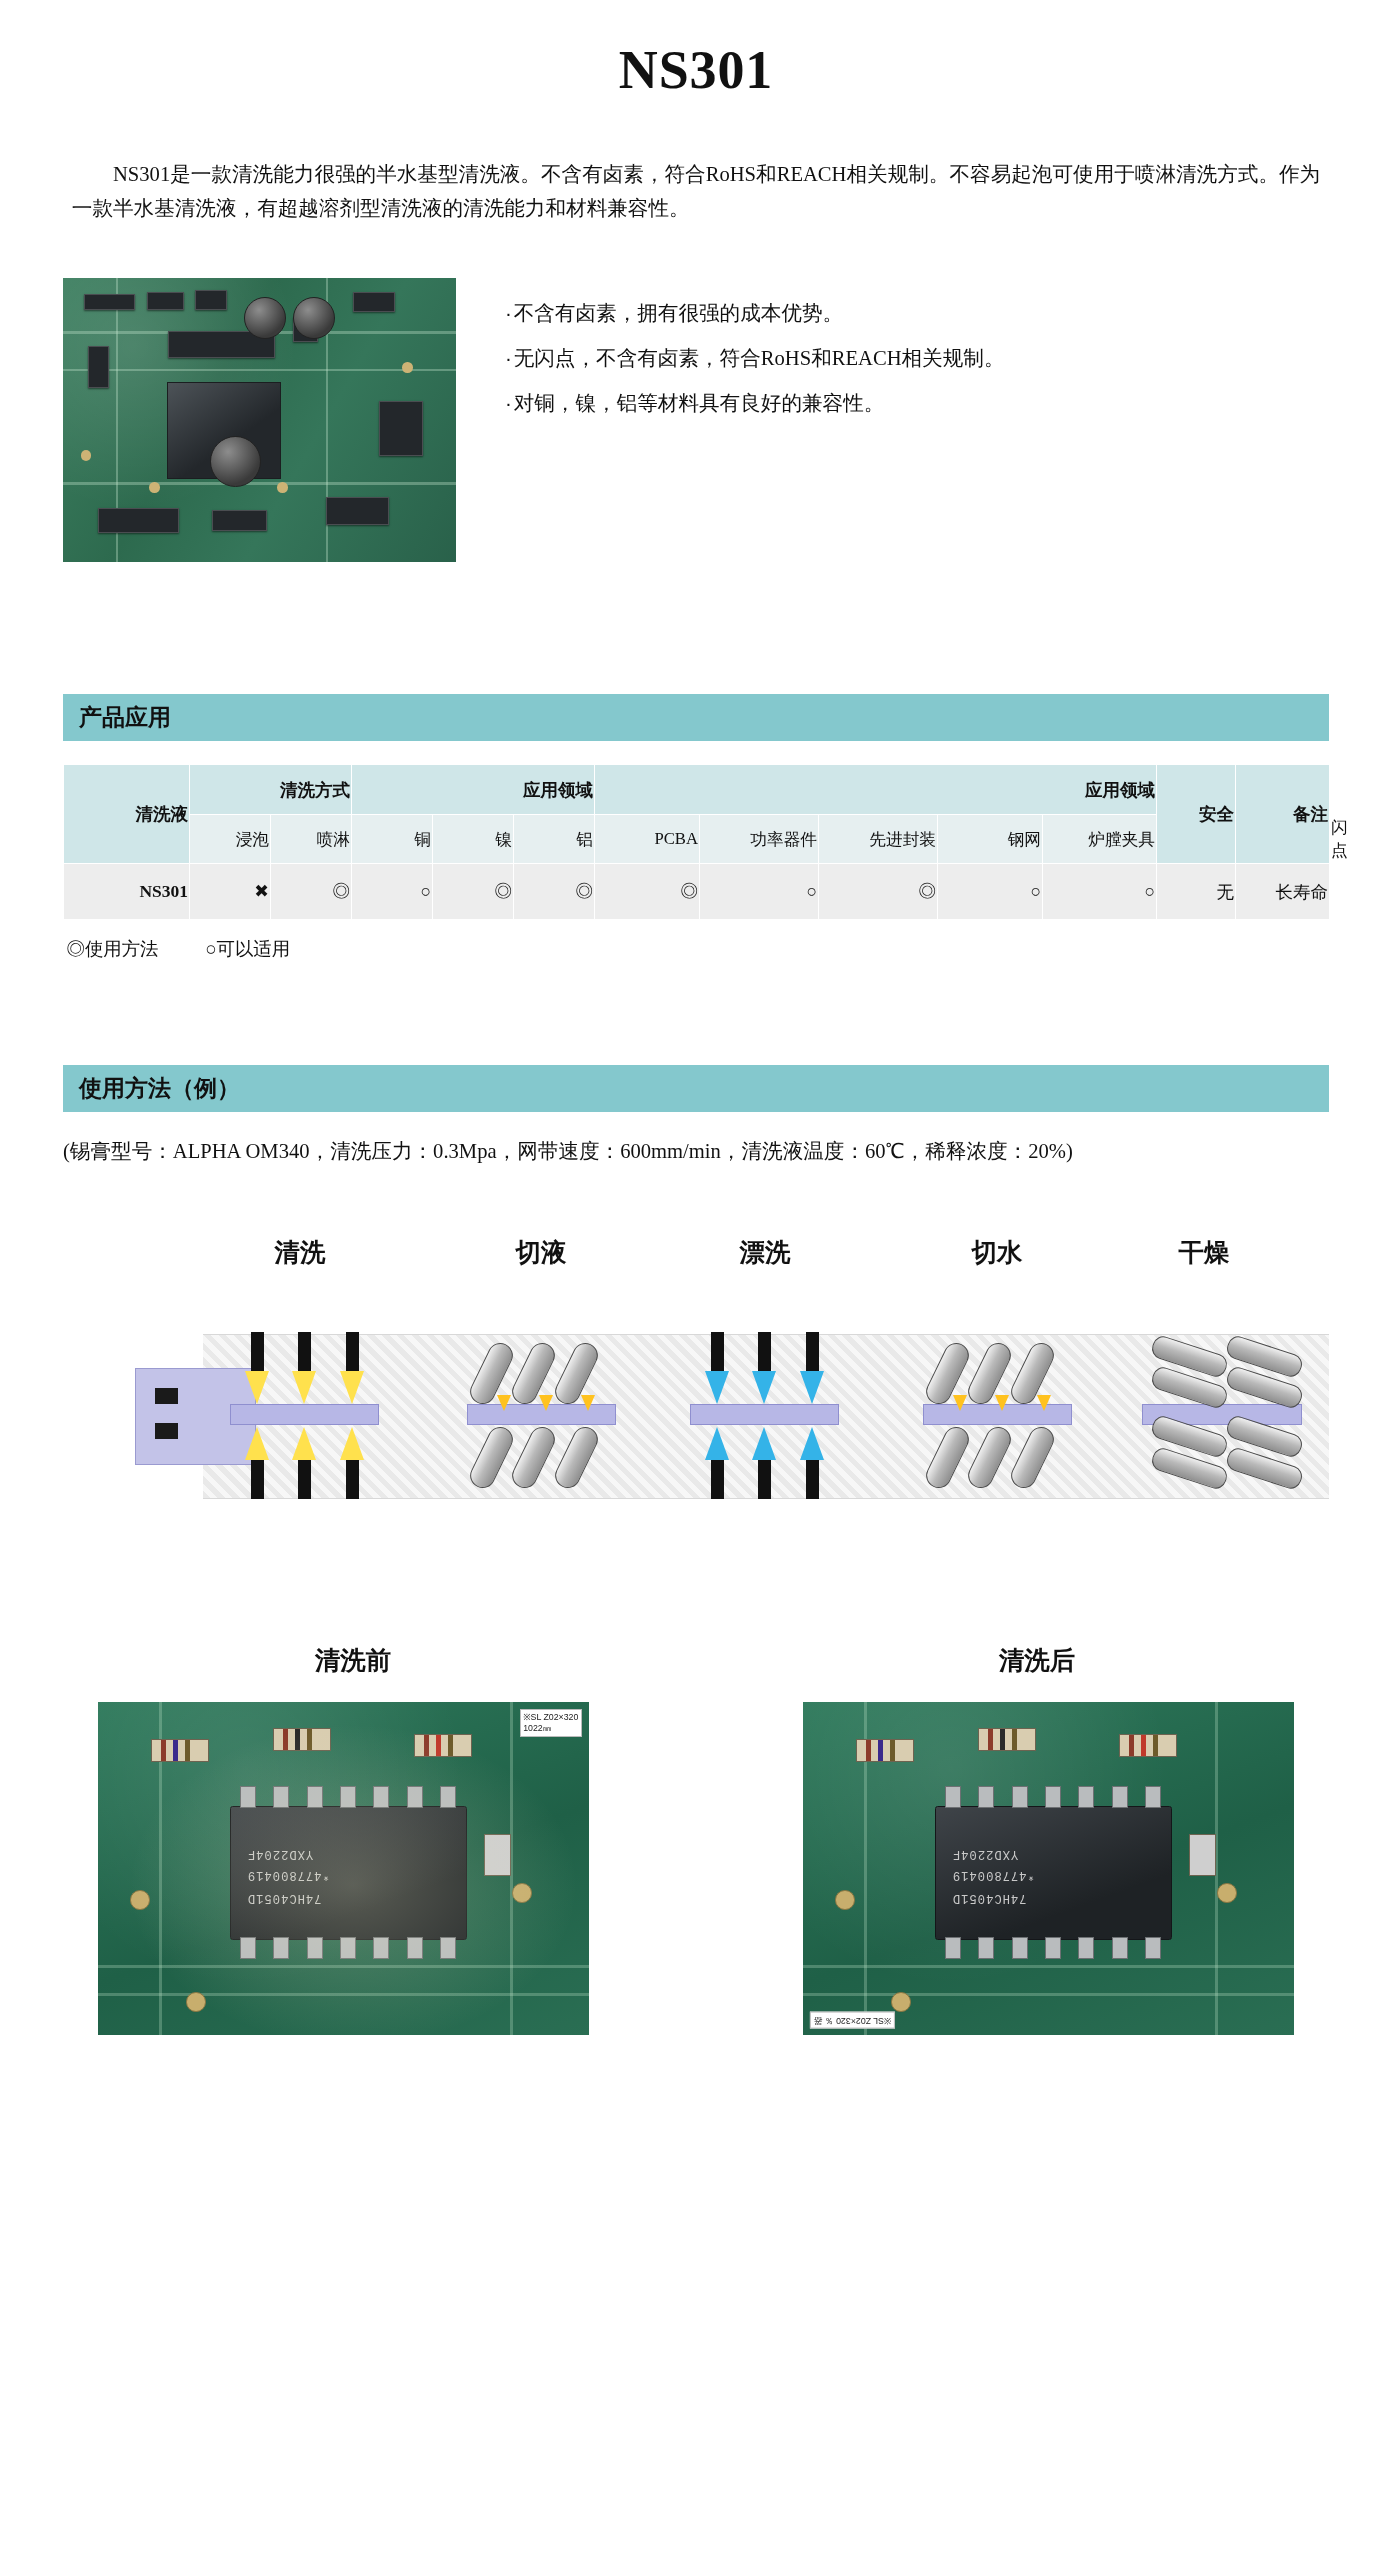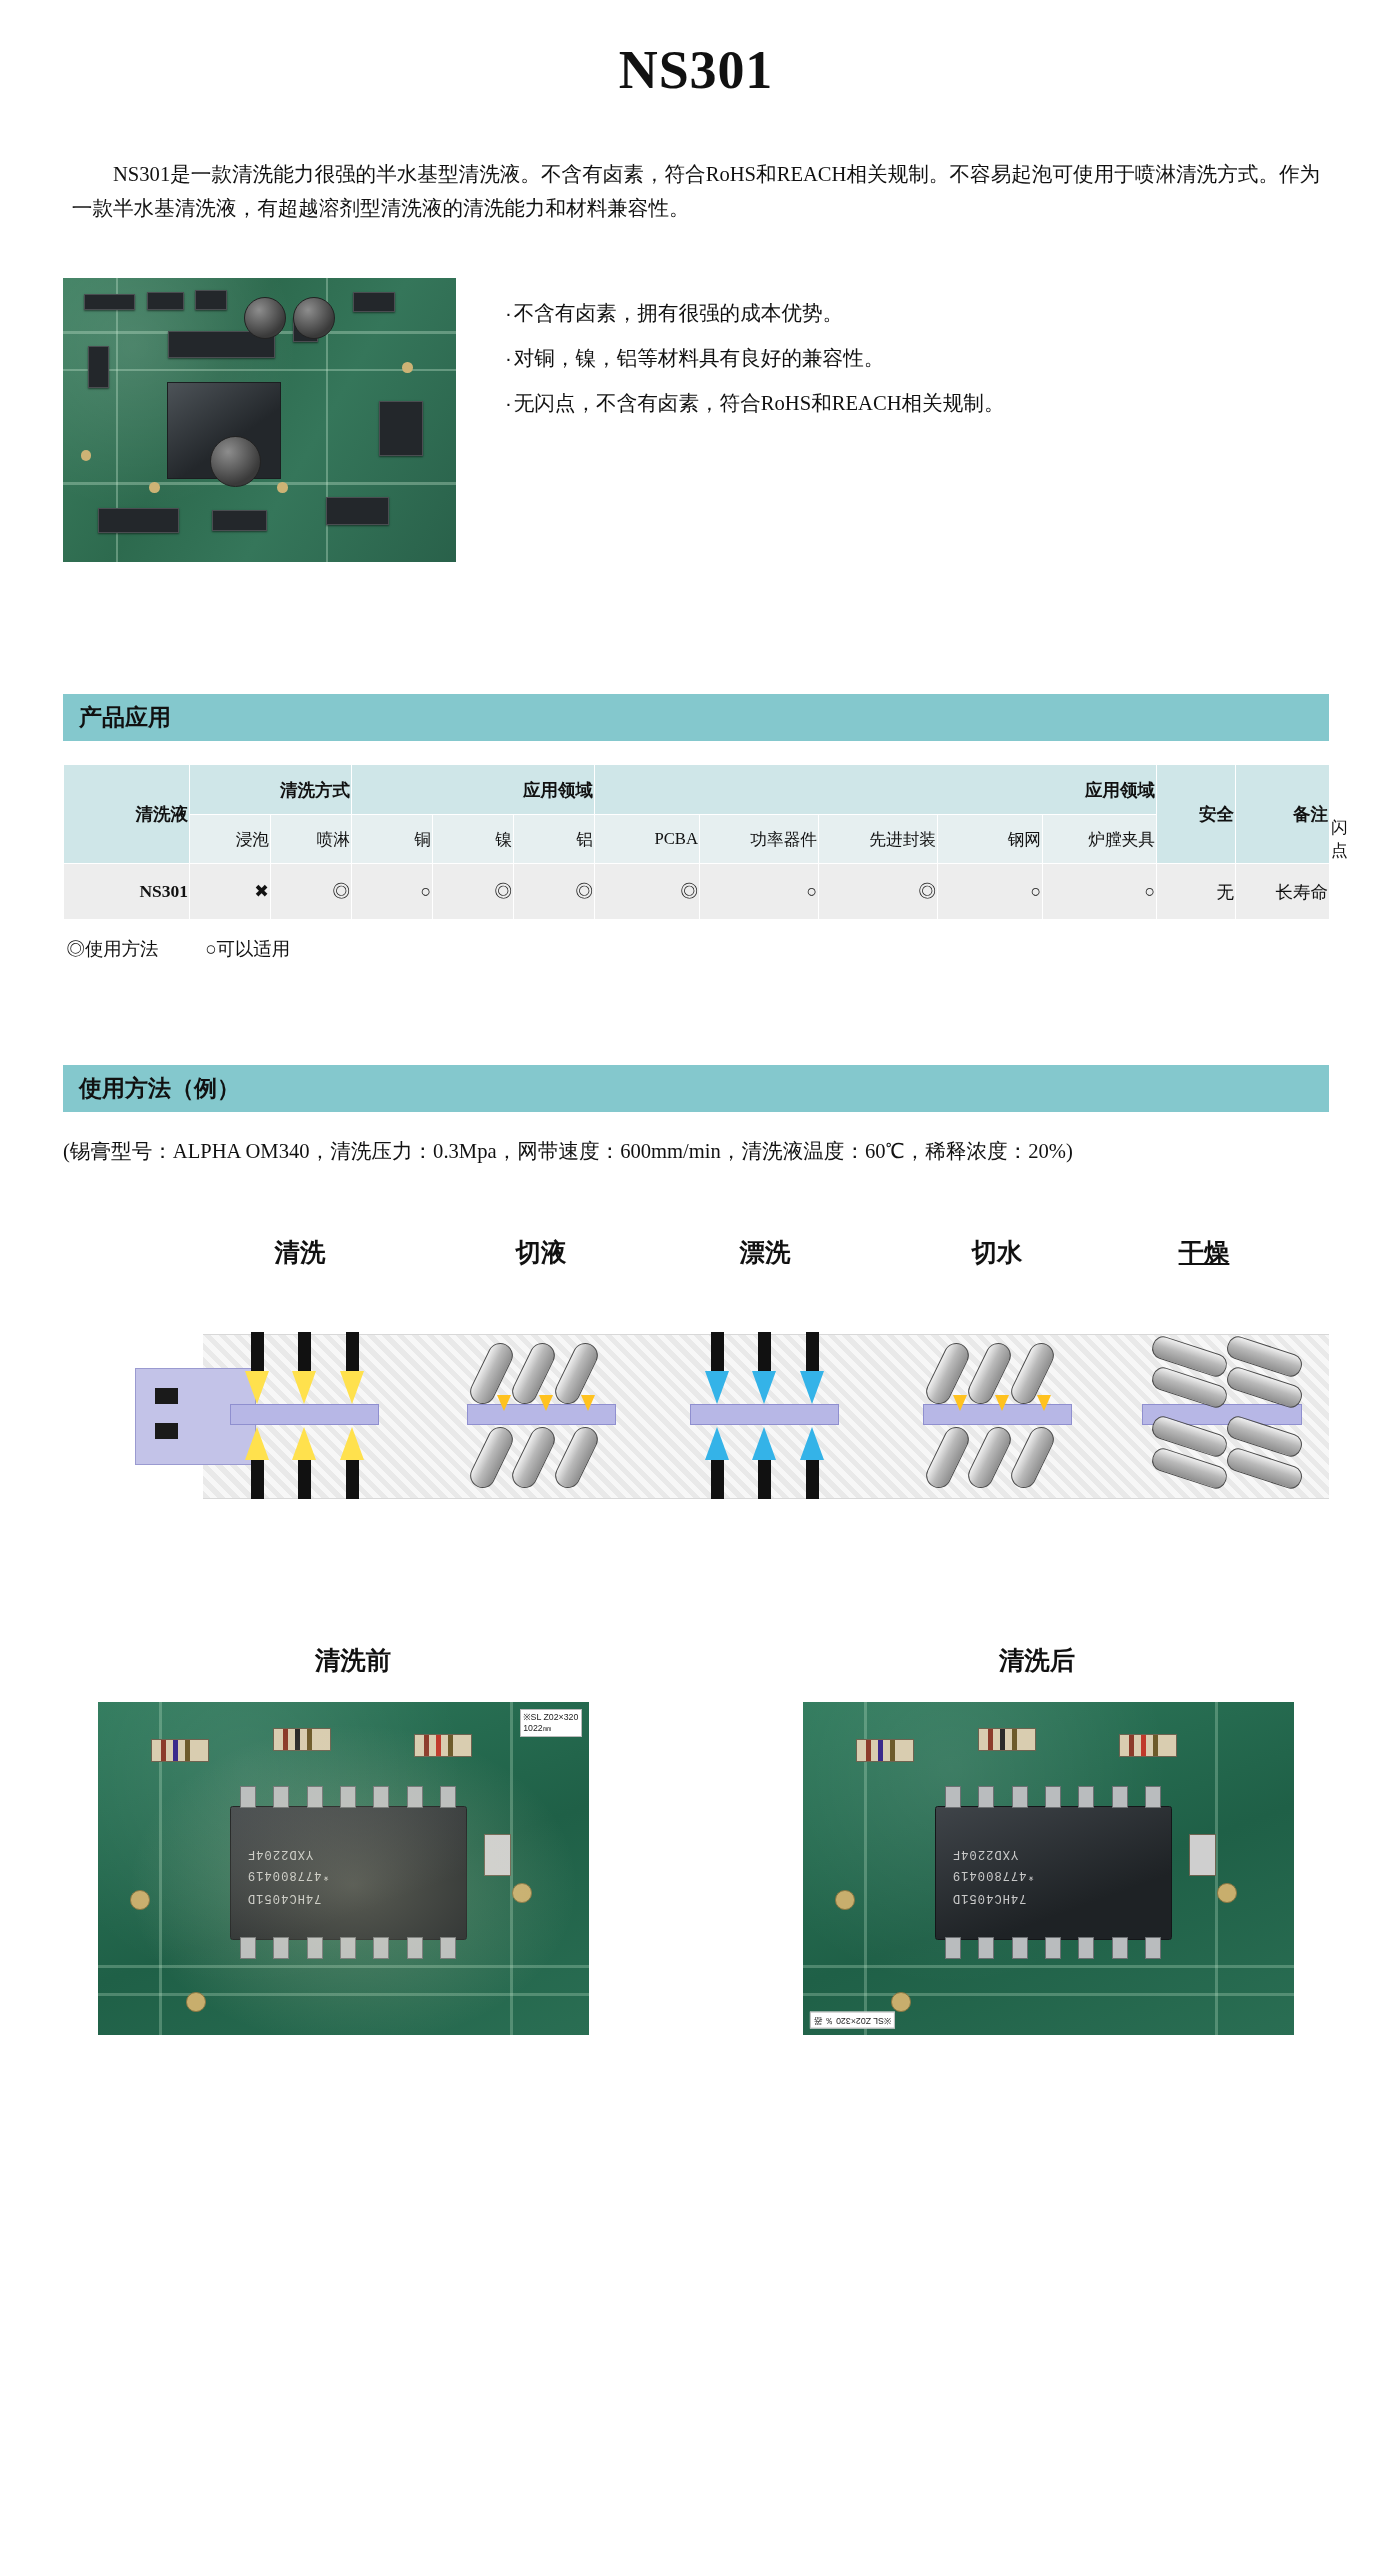--- a/index.html
+++ b/index.html
@@ -439,24 +439,24 @@
       <div class="pad" style="left:214px;top:204px;width:10.5px;height:10.5px;"></div>
       <div class="pad" style="left:339px;top:84px;width:10.5px;height:10.5px;"></div>
       <div class="pad" style="left:17.5px;top:172px;width:10.5px;height:10.5px;"></div>
     </div>
 
     <div class="bullets">
       <p class="bullet">
         <span class="dot">·</span><span>不含有卤素，拥有很强的成本优势。</span>
       </p>
       <p class="bullet">
-        <span class="dot">·</span><span>对铜，镍，铝等材料具有良好的兼容性。</span>
+        <span class="dot">·</span><span>无闪点，不含有卤素，符合RoHS和REACH相关规制。</span>
       </p>
       <p class="bullet">
-        <span class="dot">·</span><span>无闪点，不含有卤素，符合RoHS和REACH相关规制。</span>
+        <span class="dot">·</span><span>对铜，镍，铝等材料具有良好的兼容性。</span>
       </p>
     </div>
   </div>
 
   <div class="section-bar section-1">
     <span>产品应用</span>
   </div>
 
   <table class="app-table">
     <colgroup>
@@ -526,21 +526,21 @@
   </div>
 
   <p class="usage-note">(锡膏型号：ALPHA OM340，清洗压力：0.3Mpa，网带速度：600mm/min，清洗液温度：60℃，稀释浓度：20%)</p>
 
   <div class="process">
     <div class="proc-labels">
       <span class="proc-label" style="left:237px;">清洗</span>
       <span class="proc-label" style="left:478px;text-align:right;">切液</span>
       <span class="proc-label" style="left:702px;">漂洗</span>
       <span class="proc-label" style="left:934px;">切水</span>
-      <span class="proc-label" style="left:1141px;text-decoration:underline;">干燥</span>
+      <span class="proc-label" style="left:1141px;">干燥</span>
     </div>
 
     <div class="belt"></div>
 
     <div class="board-piece">
       <div class="slot s1"></div>
       <div class="slot s2"></div>
     </div>
 
     <div class="stage" style="left:167px;width:158px;">

